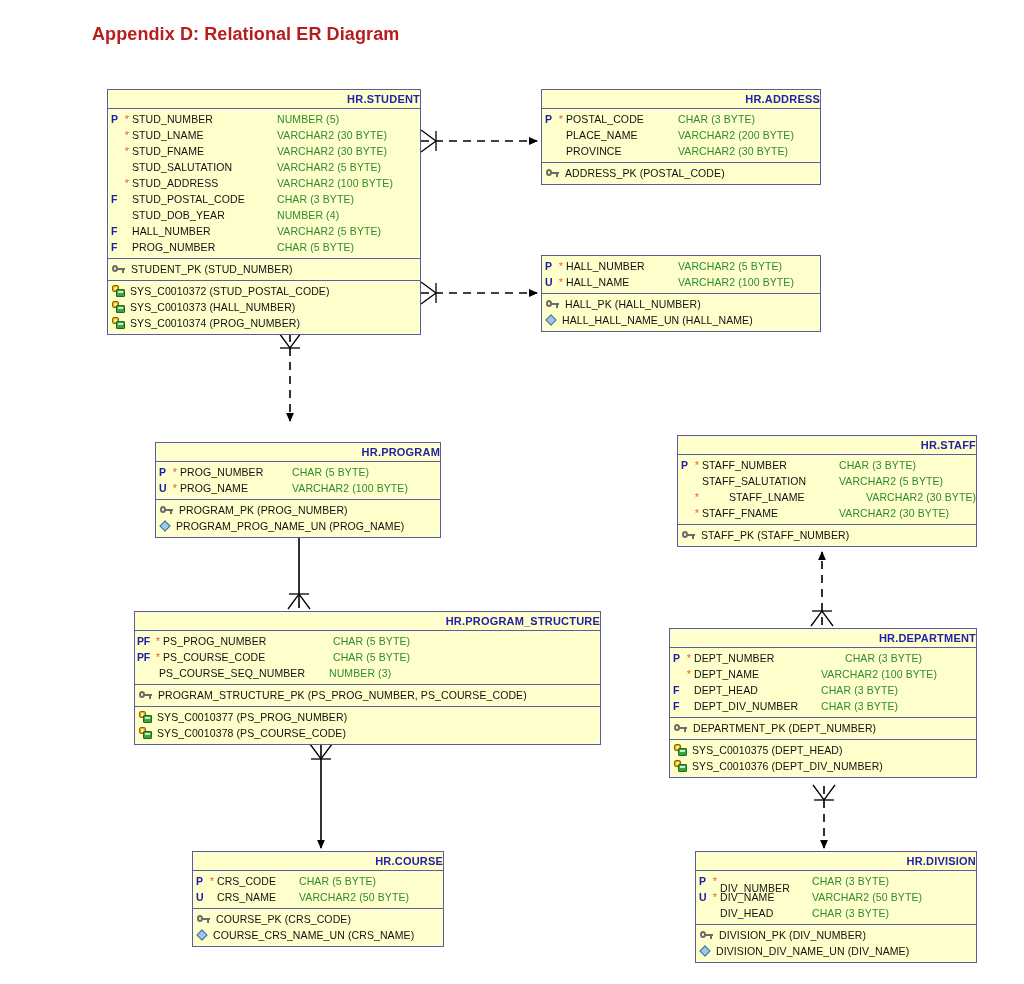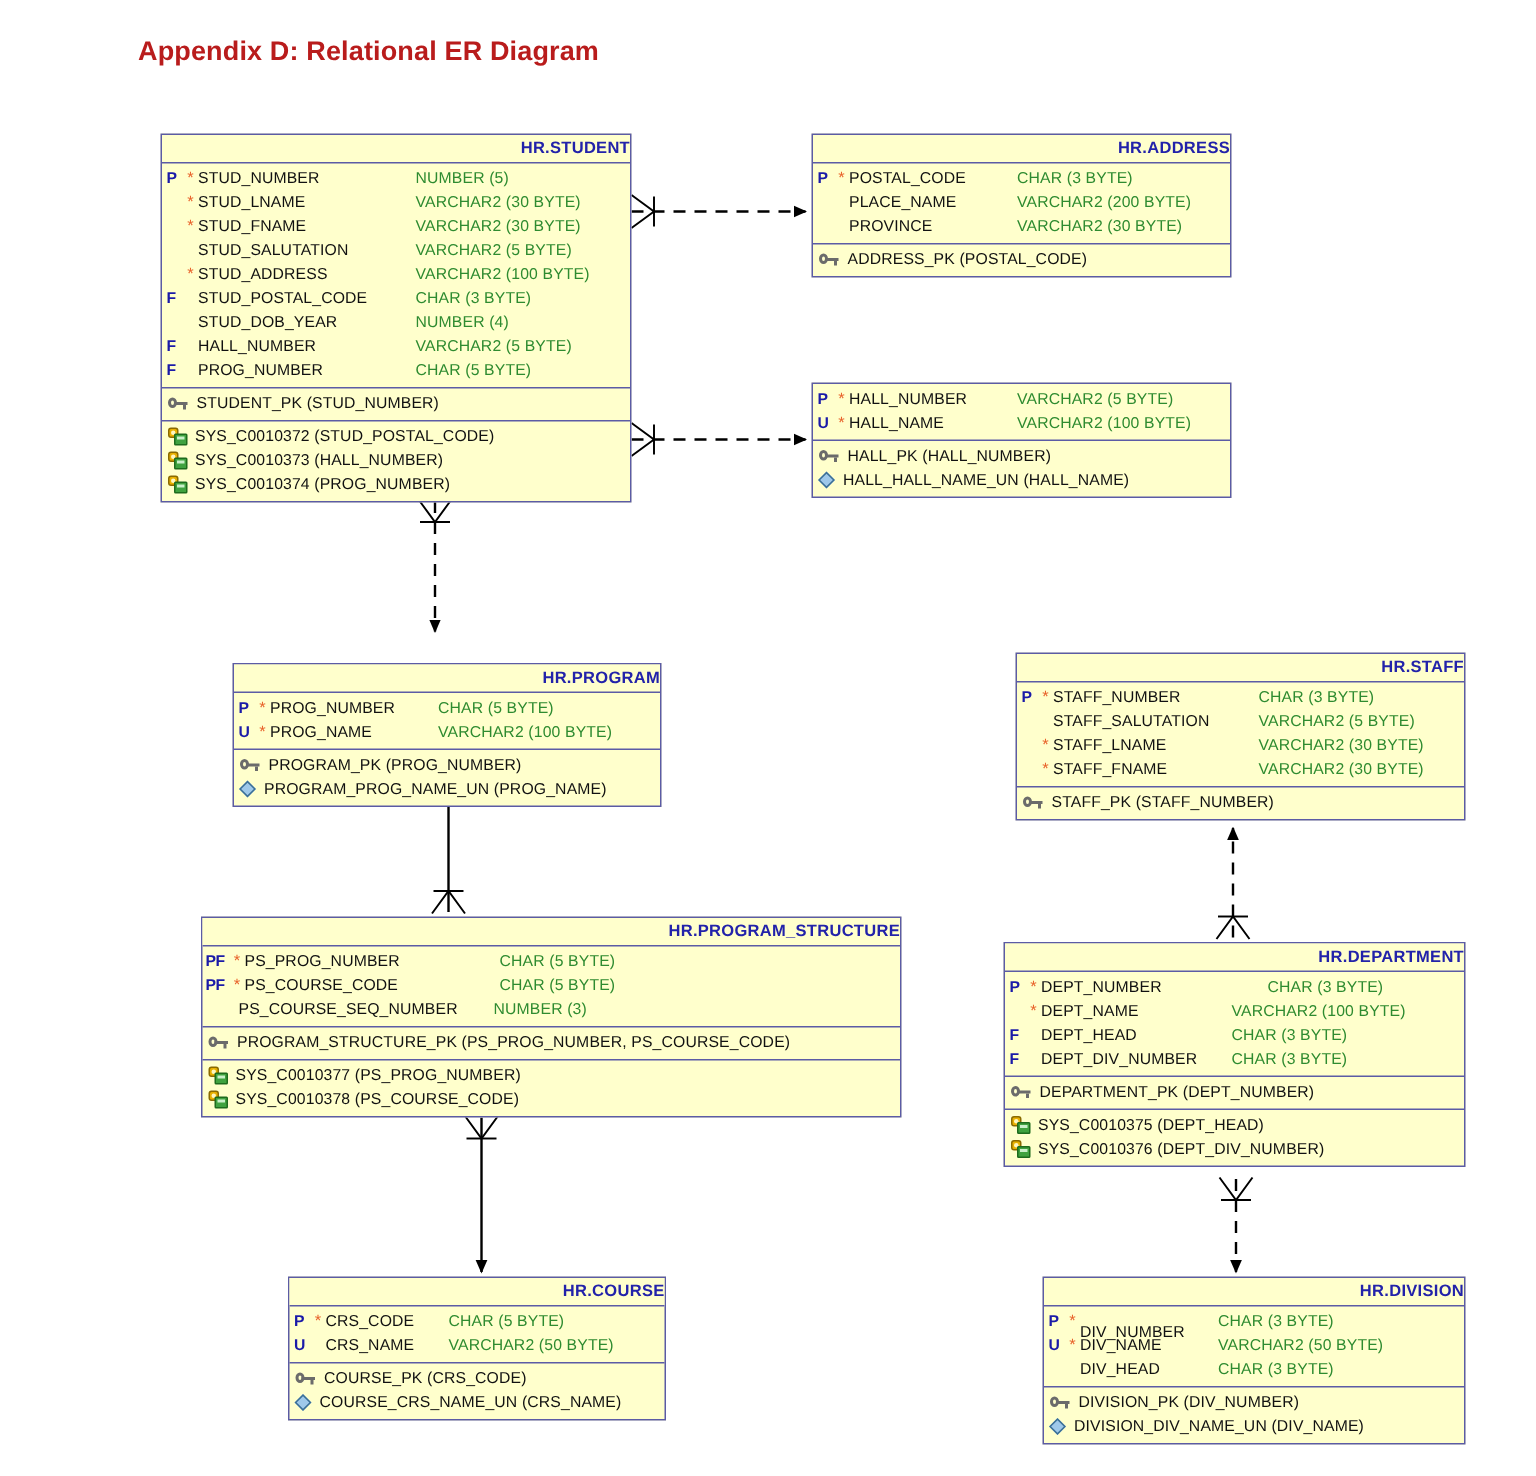--- a/index.html
+++ b/index.html
@@ -389,21 +389,21 @@
           </div>
           <div class="attr-row">
             <span class="key-col"></span>
             <span class="req-col"></span>
             <span class="name-col" style="width: 137px;">STAFF_SALUTATION</span>
             <span class="type-col">VARCHAR2 (5 BYTE)</span>
           </div>
           <div class="attr-row">
             <span class="key-col"></span>
             <span class="req-col">*</span>
-            <span class="name-col" style="width: 137px;">STAFF_LNAME</span>
+            <span class="name-col" style="width: 137px; margin-left: 27px;">STAFF_LNAME</span>
             <span class="type-col">VARCHAR2 (30 BYTE)</span>
           </div>
           <div class="attr-row">
             <span class="key-col"></span>
             <span class="req-col">*</span>
             <span class="name-col" style="width: 137px;">STAFF_FNAME</span>
             <span class="type-col">VARCHAR2 (30 BYTE)</span>
           </div>
         </div>
         <div class="sec">

